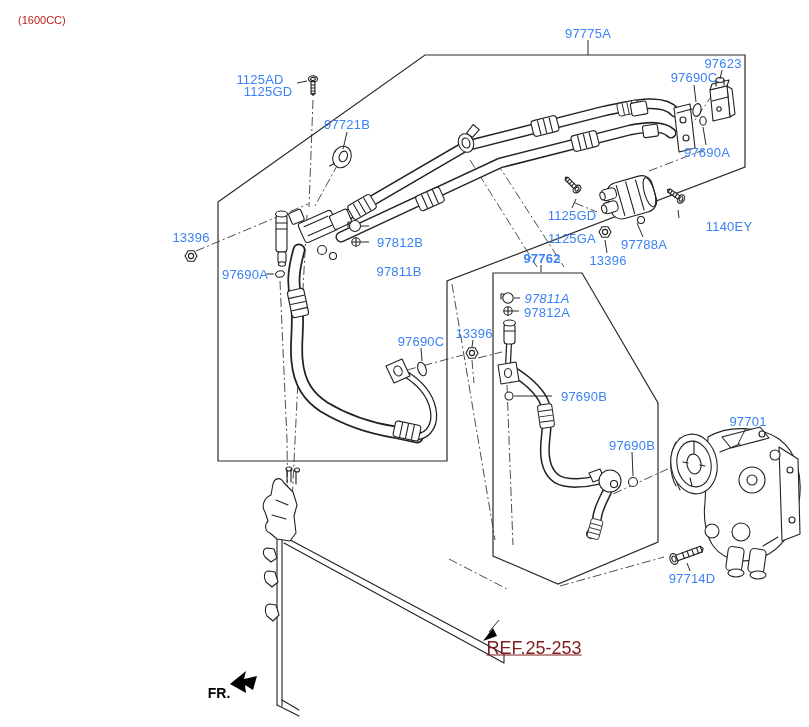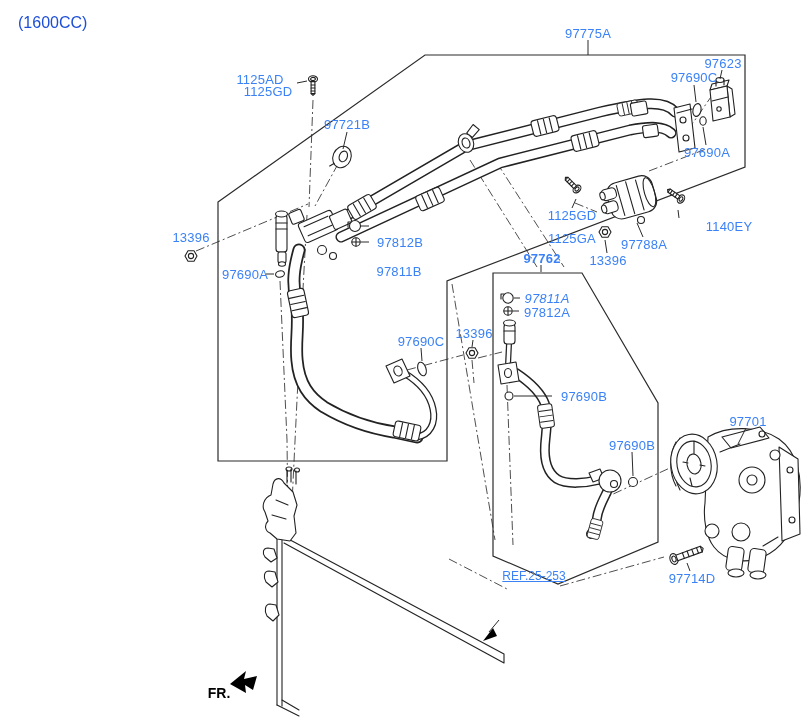--- a/index.html
+++ b/index.html
@@ -16,23 +16,23 @@
   .hose-o{stroke:#222;stroke-width:13;fill:none;stroke-linecap:round;}
   .hose-i{stroke:#fff;stroke-width:9.5;fill:none;stroke-linecap:round;}
   .h2-o{stroke:#222;stroke-width:10;fill:none;stroke-linecap:round;}
   .h2-i{stroke:#fff;stroke-width:7;fill:none;stroke-linecap:round;}
   .tip-o{stroke:#222;stroke-width:7;fill:none;stroke-linecap:round;}
   .tip-i{stroke:#fff;stroke-width:4.5;fill:none;stroke-linecap:round;}
   .thin-o{stroke:#222;stroke-width:6;fill:none;stroke-linecap:round;}
   .thin-i{stroke:#fff;stroke-width:3.5;fill:none;stroke-linecap:round;}
   .part-label{position:absolute;transform:translate(-50%,-50%);font-size:13px;color:#3b82f6;
               white-space:nowrap;letter-spacing:.2px;}
-  .engine-variant{position:absolute;left:18px;top:14px;font-size:16px;color:#1d4ed8;}
-  .ref-link{position:absolute;left:534px;top:576px;transform:translate(-50%,-50%);
-            font-size:12px;color:#3b82f6;text-decoration:underline;white-space:nowrap;cursor:pointer;}
+  .engine-variant{position:absolute;left:18px;top:14px;font-size:11px;color:#b91c1c;}
+  .ref-link{position:absolute;left:534px;top:648px;transform:translate(-50%,-50%);
+            font-size:18px;color:#7f1d1d;text-decoration:underline;white-space:nowrap;cursor:pointer;}
   .fr-label{position:absolute;left:219px;top:693px;transform:translate(-50%,-50%);
             font-size:14px;font-weight:bold;color:#000;}
 </style>
 </head>
 <body>
 
 <div class="stage">
 
 <svg class="art" width="809" height="727" viewBox="0 0 809 727">
 

